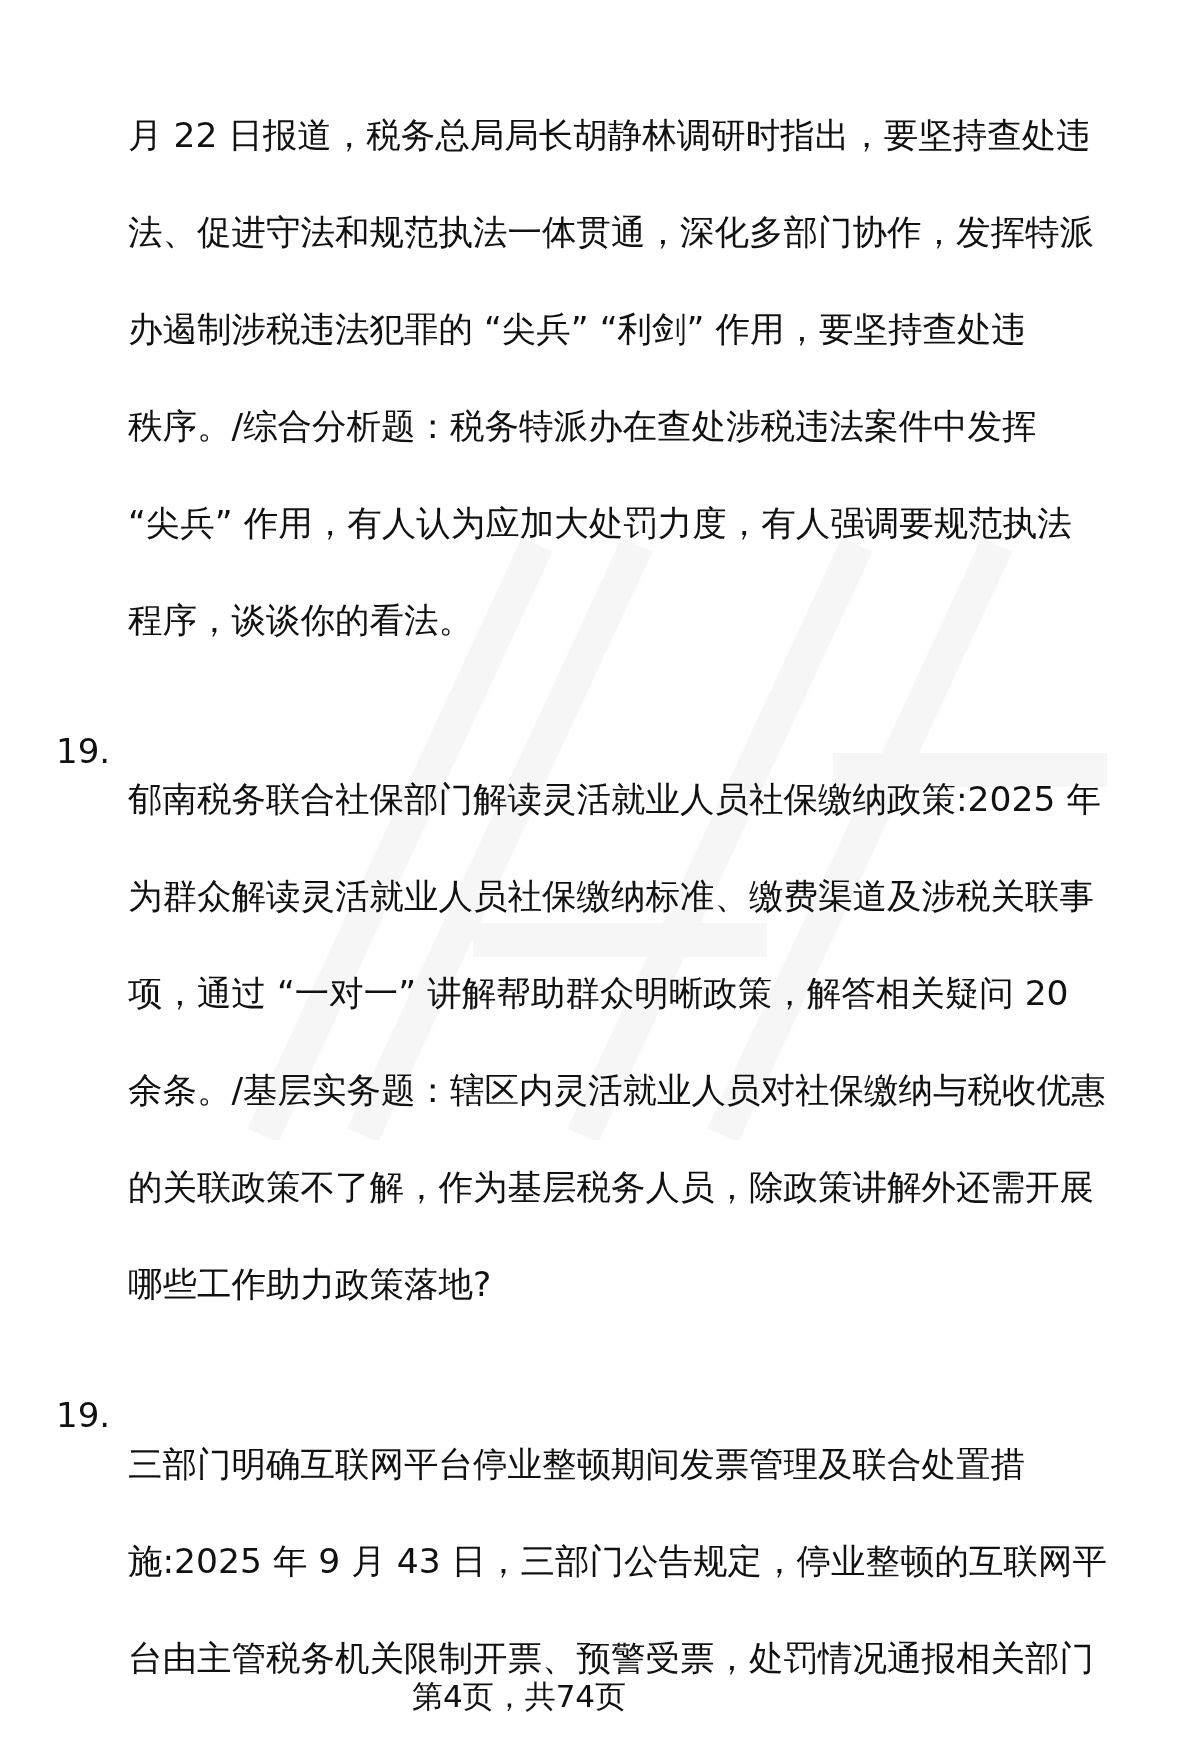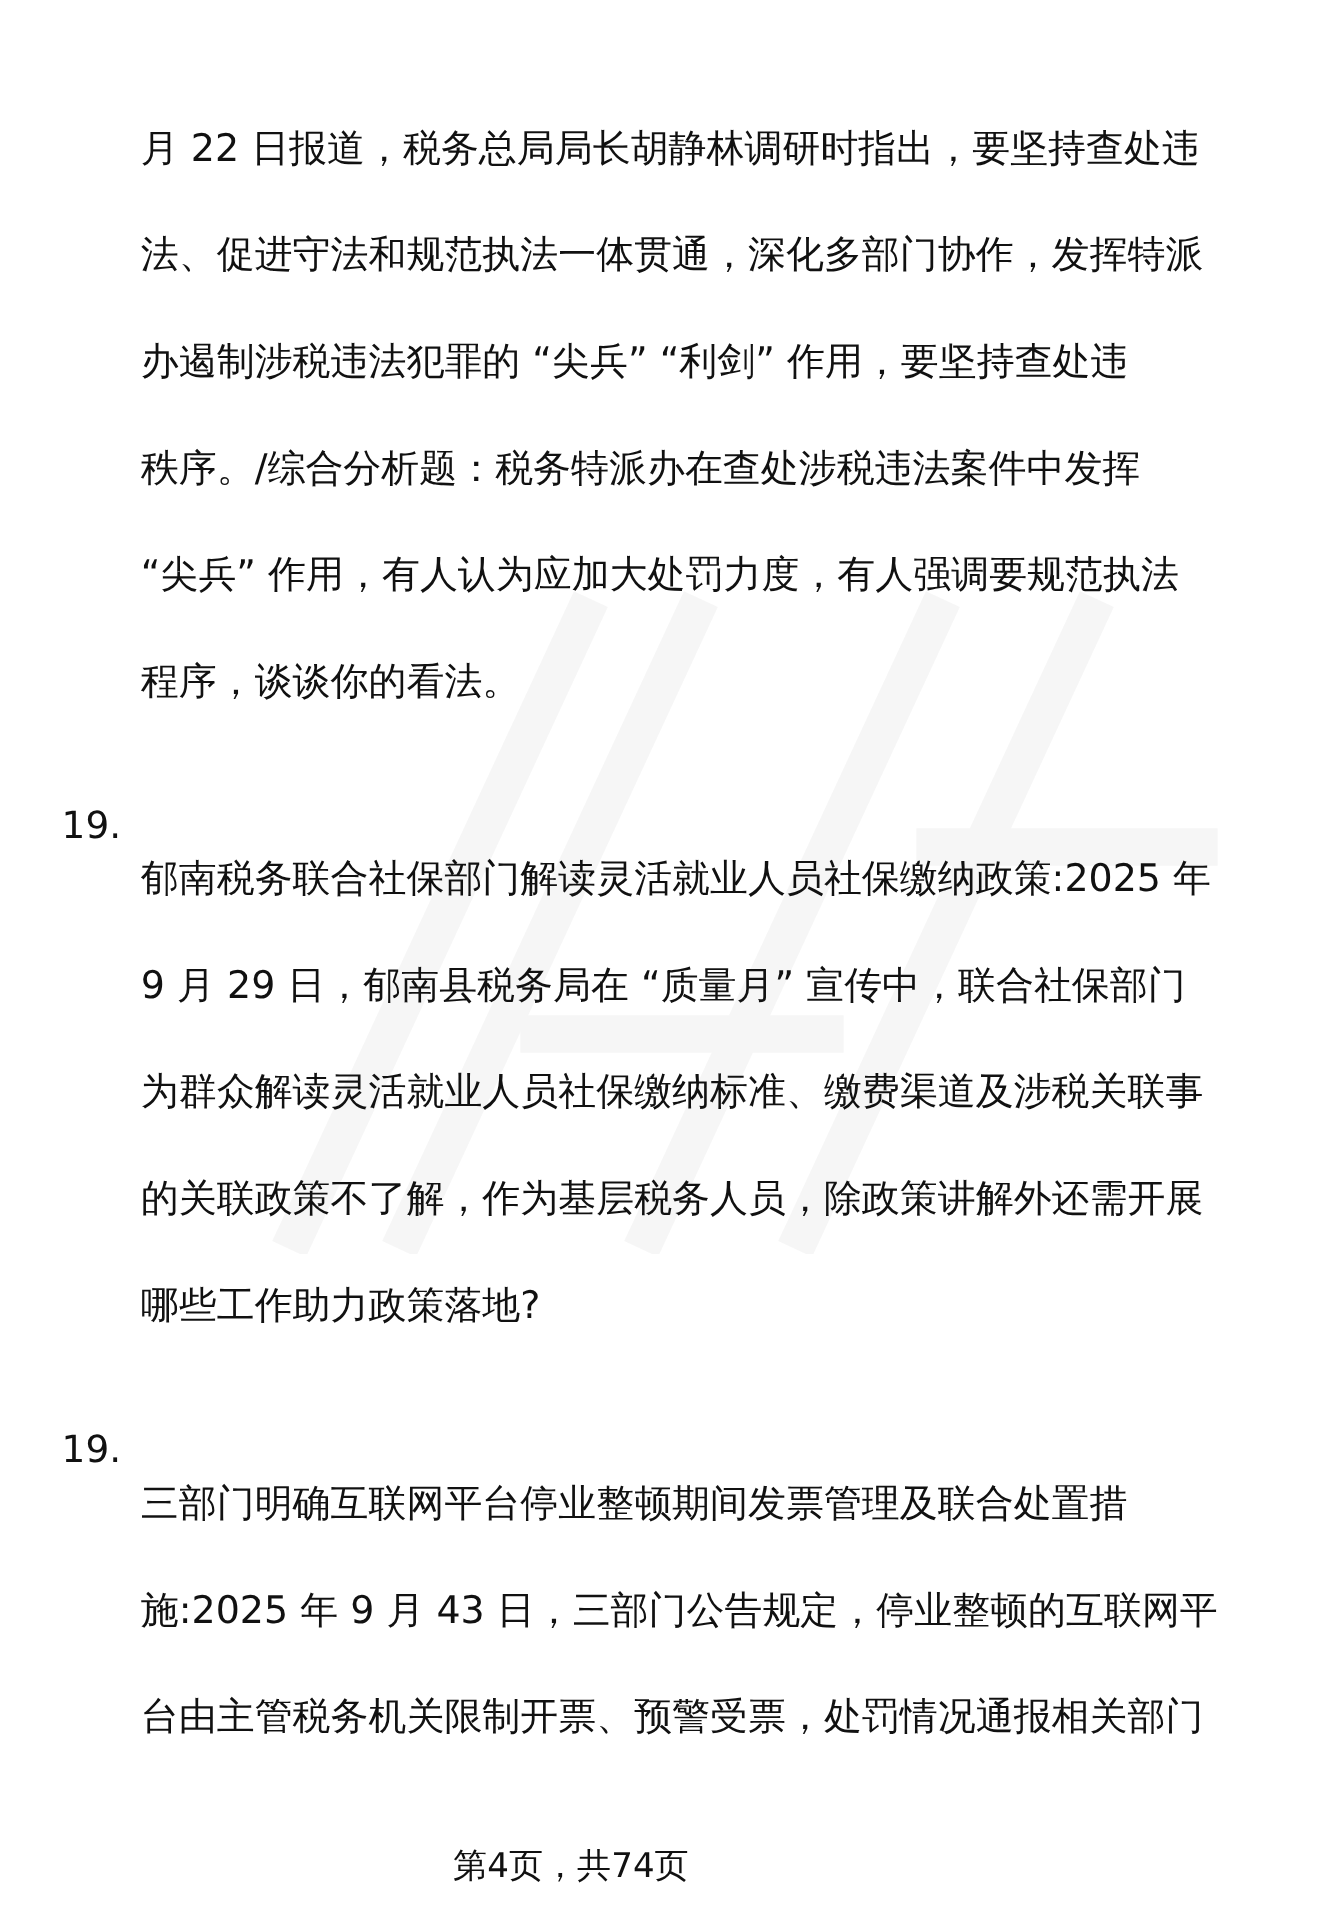--- a/index.html
+++ b/index.html
@@ -53,22 +53,23 @@
         <span class="line">秩序。/综合分析题：税务特派办在查处涉税违法案件中发挥</span>
         <span class="line"> “尖兵” 作用，有人认为应加大处罚力度，有人强调要规范执法</span>
         <span class="line">程序，谈谈你的看法。</span>
       </div>
     </div>
 
     <div class="item">
       <span class="item-num">19.</span>
       <div class="item-text">
         <span class="line">郁南税务联合社保部门解读灵活就业人员社保缴纳政策:2025 年</span>
-        <span class="line">9 月 29 日，郁南县税务局在 “质量月” 宣传中，联合社保部门</span>
         <span class="line">为群众解读灵活就业人员社保缴纳标准、缴费渠道及涉税关联事</span>
+        <span class="line">项，通过 “一对一” 讲解帮助群众明晰政策，解答相关疑问 20</span>
+        <span class="line">余条。/基层实务题：辖区内灵活就业人员对社保缴纳与税收优惠</span>
         <span class="line">的关联政策不了解，作为基层税务人员，除政策讲解外还需开展</span>
         <span class="line">哪些工作助力政策落地?</span>
       </div>
     </div>
 
     <div class="item">
       <span class="item-num">19.</span>
       <div class="item-text">
         <span class="line">三部门明确互联网平台停业整顿期间发票管理及联合处置措</span>
         <span class="line">施:2025 年 9 月 43 日，三部门公告规定，停业整顿的互联网平</span>

